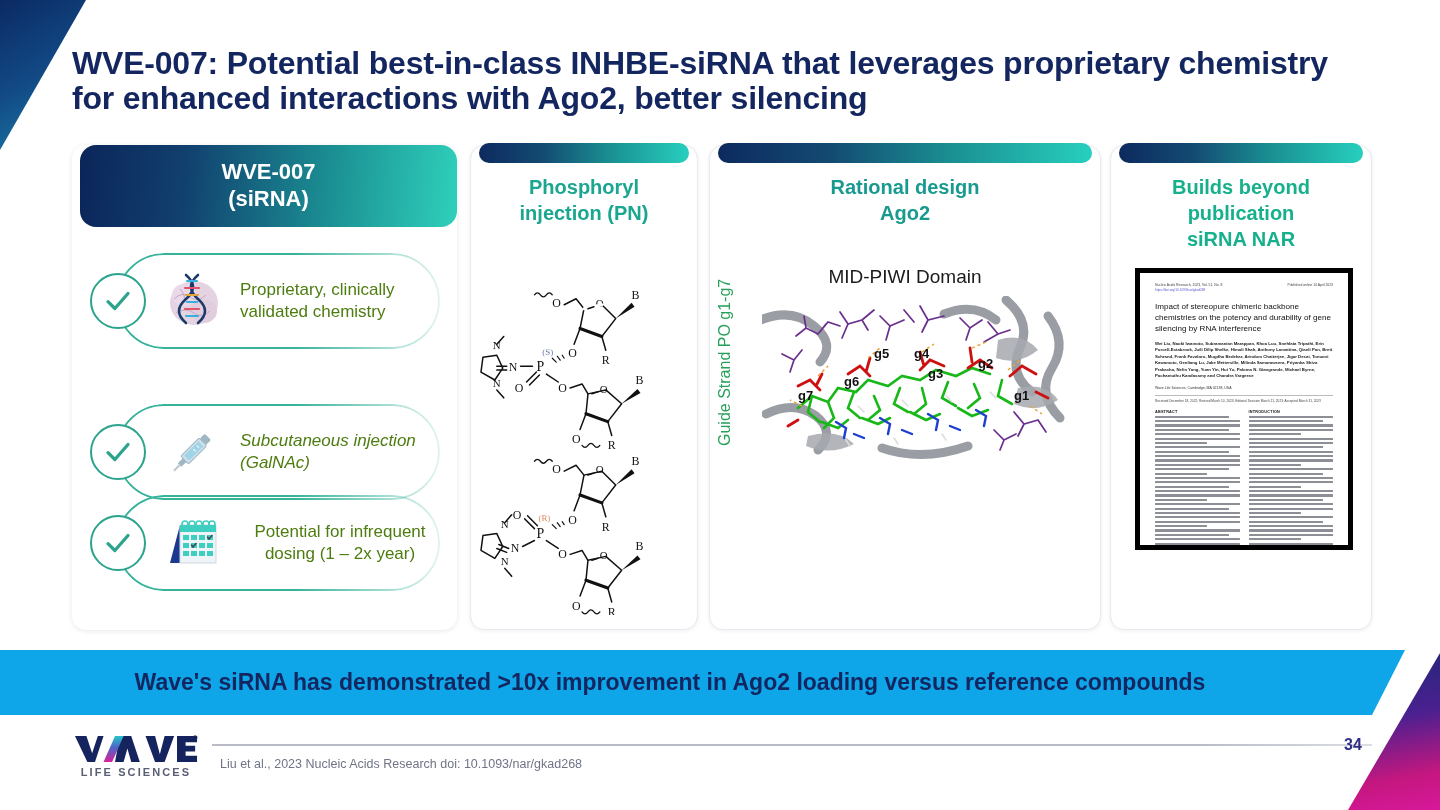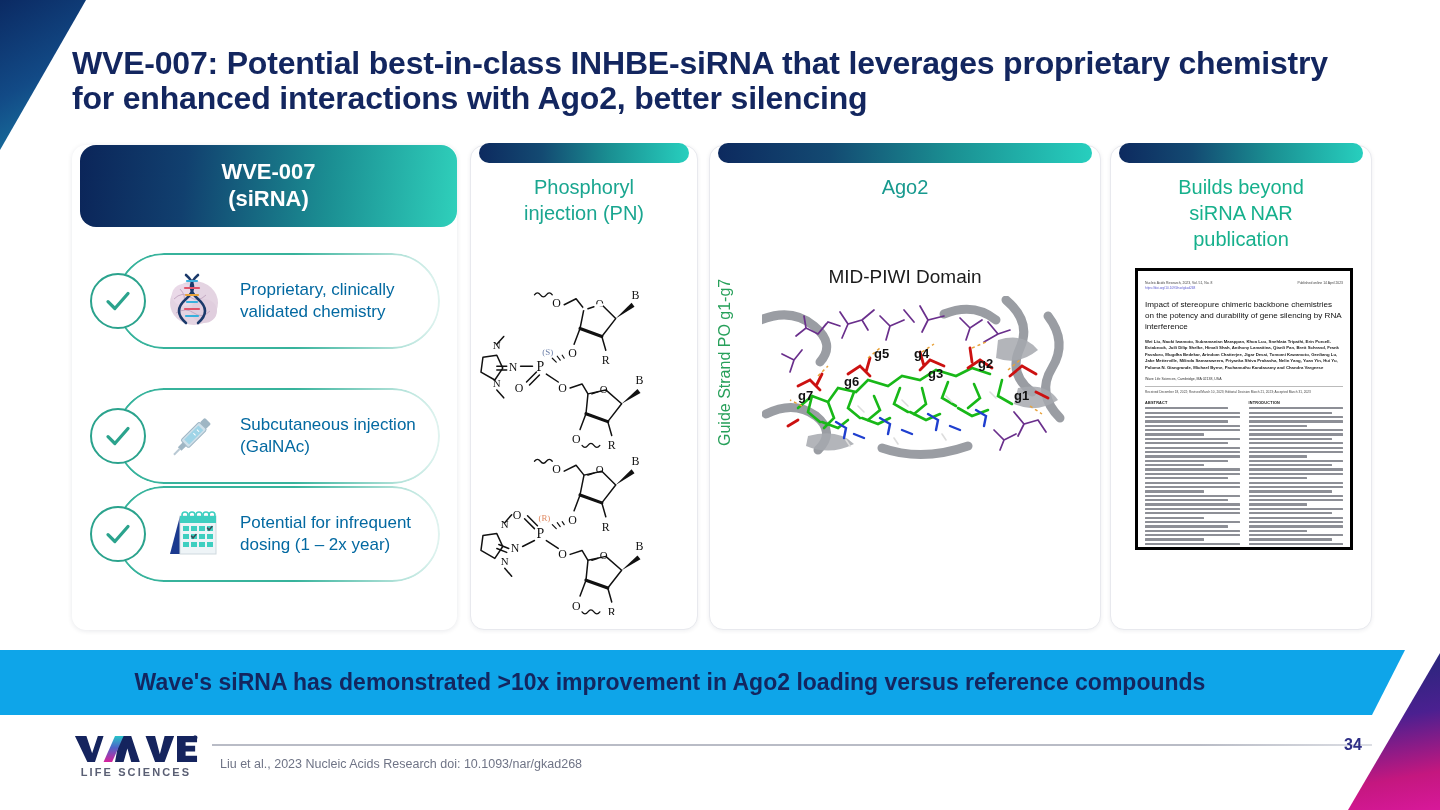--- a/index.html
+++ b/index.html
@@ -51,49 +51,49 @@
   .hero-pill {
     position: absolute; left: 0; right: 0; top: 0; height: 82px;
     border-radius: 16px;
     background: linear-gradient(95deg, #0b2559 0%, #11406f 28%, #1b8f93 66%, #2fd0bb 100%);
     display: flex; flex-direction: column; align-items: center; justify-content: center;
     color: #ffffff; font-size: 22px; font-weight: bold; line-height: 1.22; margin-left: 8px;
   }
 
   .card-title {
     position: absolute; left: 10px; right: 10px; top: 28px;
-    text-align: center; color: #1aa690; font-weight: normal;
+    text-align: center; color: #1aa690; font-weight: bold;
     font-size: 20px; line-height: 1.3;
   }
   .card-3 .card-title { color: #189a8f; }
   .card-4 .card-title { color: #16b08c; }
 
   
   .bullet {
     position: absolute; left: 18px; width: 350px; height: 96px;
   }
-  .b1 { top: 108px; } .b2 { top: 243px; } .b3 { top: 341px; }
+  .b1 { top: 108px; } .b2 { top: 259px; font-style: italic; } .b3 { top: 350px; text-align: center; }
   .pill-outline-fix {
     position: absolute; left: 26px; top: 0; right: 0; height: 96px;
     border: 2px solid #37b39c; border-radius: 48px;
     -webkit-mask-image: linear-gradient(90deg, #000 0%, #000 55%, rgba(0,0,0,.15) 100%);
             mask-image: linear-gradient(90deg, #000 0%, #000 55%, rgba(0,0,0,.15) 100%);
   }
   .check-circle {
     position: absolute; left: 0; top: 20px; width: 56px; height: 56px;
     border: 2.5px solid #2ba38d; border-radius: 50%;
     background: #ffffff; display: flex; align-items: center; justify-content: center;
   }
   .check-circle svg { width: 30px; height: 30px; }
   .bullet-icon {
     position: absolute; left: 70px; top: 16px; width: 64px; height: 64px;
   }
   .bullet-text {
     position: absolute; left: 150px; top: 50%; transform: translateY(-50%);
-    font-size: 17px; color: #0369a1; line-height: 1.28; width: 200px;
+    font-size: 17px; color: #4d7c0f; line-height: 1.28; width: 200px;
   }
 
   
   .chem-wrap { position: absolute; left: 6px; right: 6px; top: 110px; bottom: 14px; }
   .chem-wrap svg { width: 100%; height: 100%; }
 
   
   .mid-piwi-label {
     position: absolute; left: 0; right: 0; top: 120px; text-align: center;
     font-size: 19px; color: #1b1b1b;
@@ -105,21 +105,21 @@
   }
   .protein-box {
     position: absolute; left: 52px; top: 150px; width: 320px; height: 168px;
     overflow: hidden; background: #ffffff;
   }
   .protein-box svg { width: 100%; height: 100%; }
 
   
   .paper {
     position: absolute; left: 24px; top: 122px; width: 218px; height: 282px;
-    background: #ffffff; border: 3px solid #000000; padding: 10px 7px;
+    background: #ffffff; border: 5px solid #000000; padding: 10px 15px;
     overflow: hidden;
   }
   .paper-meta { display: flex; justify-content: space-between; font-size: 3.4px; color: #444; }
   .paper-doi { font-size: 3.2px; color: #5a5ad0; margin-top: 1px; }
   .paper-title {
     margin-top: 9px; font-size: 8.1px; line-height: 1.36; color: #111; font-weight: 400;
   }
   .paper-authors { margin-top: 7px; font-size: 4.3px; line-height: 1.5; color: #1a1a1a; font-weight: bold; }
   .paper-affil { margin-top: 6px; font-size: 3.5px; color: #333; }
   .paper-hist { margin-top: 5px; font-size: 3.2px; color: #444; border-top: .4px solid #bbb; padding-top: 3px;}
@@ -404,20 +404,21 @@
             <path d="M106 190 q3 4 6 0 q3 -4 6 0 q3 4 6 0" stroke-width="1.3"></path>
           </g>
         </g>
       </svg>
     </div>
   </div>
 
   <div class="card card-3">
     <div class="card-bar"></div>
     <div class="card-title">
+      <div>Rational design</div>
       <div>Ago2</div>
     </div>
 
     <div class="mid-piwi-label">MID-PIWI Domain</div>
 
     <div class="guide-label">Guide Strand PO g1-g7</div>
 
     <div class="protein-box">
       <svg viewBox="0 0 320 168">
         <rect width="320" height="168" fill="#ffffff"></rect>
@@ -499,22 +500,22 @@
           <text x="36" y="104">g7</text>
         </g>
       </svg>
     </div>
   </div>
 
   <div class="card card-4">
     <div class="card-bar"></div>
     <div class="card-title">
       <div>Builds beyond</div>
+      <div>publication</div>
       <div>siRNA NAR</div>
-      <div>publication</div>
     </div>
 
     <div class="paper">
       <div class="paper-meta">
         <span>Nucleic Acids Research, 2023, Vol. 51, No. 8</span>
         <span>Published online 14 April 2023</span>
       </div>
       <div class="paper-doi">https://doi.org/10.1093/nar/gkad268</div>
       <div class="paper-title">Impact of stereopure chimeric backbone chemistries on the potency and durability of gene silencing by RNA interference</div>
       <div class="paper-authors">Wei Liu, Naoki Iwamoto, Subramanian Marappan, Khoa Luu, Snehlata Tripathi, Erin Purcell-Estabrook, Juili Dilip Shelke, Himali Shah, Anthony Lamattina, Qianli Pan, Brett Schrand, Frank Favaloro, Mugdha Bedekar, Arindom Chatterjee, Jigar Desai, Tomomi Kawamoto, Genliang Lu, Jake Metterville, Milinda Samaraweera, Priyanka Shiva Prakasha, Nelin Yang, Yuan Yin, Hui Yu, Paloma N. Giangrande, Michael Byrne, Pachamuthu Kandasamy and Chandra Vargeese</div>

